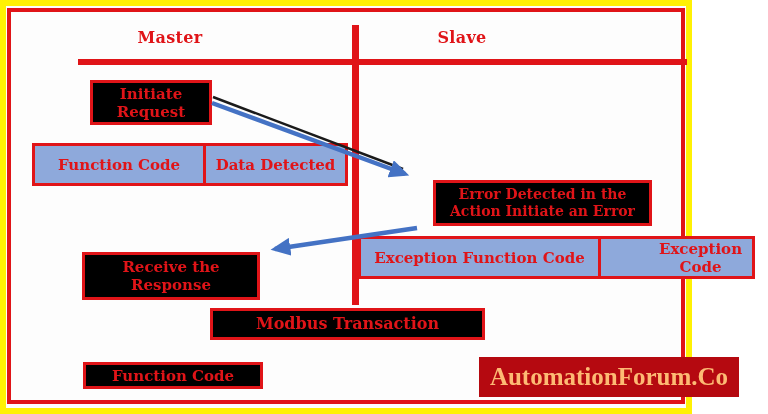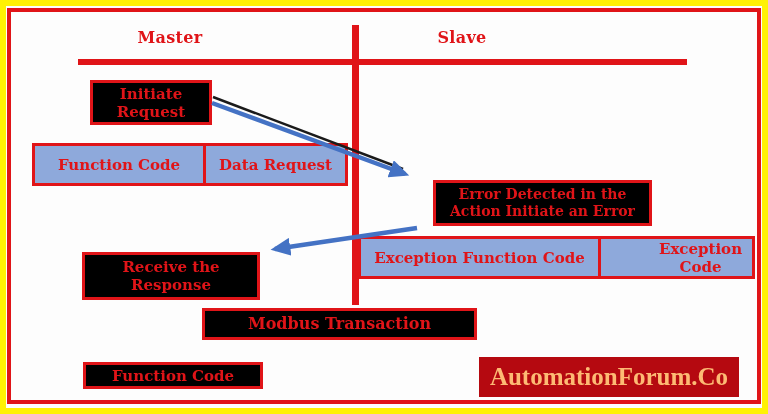--- a/index.html
+++ b/index.html
@@ -1,19 +1,19 @@
 <!DOCTYPE html>
 <html><head>
 <meta charset="utf-8">
 <style>
   html,body { margin:0; padding:0; }
   body { width:768px; height:414px; overflow:hidden; background:#ffffff; }
 
   .stage {
-    position:relative; width:768px; height:414px;
+    position:relative; width:692px; height:414px;
     background:#FDFDFD;
     font-family:"DejaVu Serif", serif;
     font-weight:bold;
   }
   .frame-yellow {
     position:absolute; inset:0; border:6px solid #FFF104; box-sizing:border-box;
   }
   .frame-red {
     position:absolute; left:7px; top:8px; right:7px; bottom:10px;
     border:4px solid #E01418; box-sizing:border-box;
@@ -44,21 +44,21 @@
   .ybox { background:#000000; border:3px solid #E01418; }
   .bcell { background:#8EA9DB; border:3px solid #E01418; }
 
   .b-initiate  { left:90px;  top:80px;  width:122px; height:45px; font-size:15px; }
   .b-fc1       { left:32px;  top:143px; width:174px; height:43px; font-size:15px; }
   .b-dreq      { left:203px; top:143px; width:145px; height:43px; font-size:15px; }
   .b-error     { left:417px; top:180px; width:219px; height:46px; font-size:14px;margin-left:16px; }
   .b-exfc      { left:358px; top:236px; width:243px; height:43px; font-size:15px; }
   .b-exc       { left:598px; top:236px; width:157px; height:43px; font-size:15px;padding-left:48px; }
   .b-receive   { left:82px;  top:241px; width:178px; height:48px; font-size:15px;margin-top:11px; }
-  .b-modbus    { left:202px; top:308px; width:275px; height:32px; font-size:16px; }
+  .b-modbus    { left:210px; top:308px; width:275px; height:32px; font-size:16px; }
   .b-fc2       { left:83px;  top:362px; width:180px; height:27px; font-size:15px; }
 
   .arrows { position:absolute; left:0; top:0; pointer-events:none; }
 
   .logo {
     position:absolute; left:479px; top:357px; width:260px; height:40px;
     background:#B50910; color:#fdba74;
     display:flex; align-items:center; justify-content:center;
     font-family:"Liberation Serif", serif; font-weight:bold; font-size:25px;
   }
@@ -74,21 +74,21 @@
   <div class="col-header hdr-master">Master</div>
   <div class="col-header hdr-slave">Slave</div>
 
   <div class="hline"></div>
   <div class="vline"></div>
 
   <div class="box ybox b-initiate">Initiate
 Request</div>
 
   <div class="box bcell b-fc1">Function Code</div>
-  <div class="box bcell b-dreq">Data Request</div>
+  <div class="box bcell b-dreq">Data Detected</div>
 
   <div class="box ybox b-error">Error Detected in the
 Action Initiate an Error</div>
 
   <div class="box bcell b-exfc">Exception Function Code</div>
   <div class="box bcell b-exc">Exception Code</div>
 
   <div class="box ybox b-receive">Receive the
 Response</div>
 

